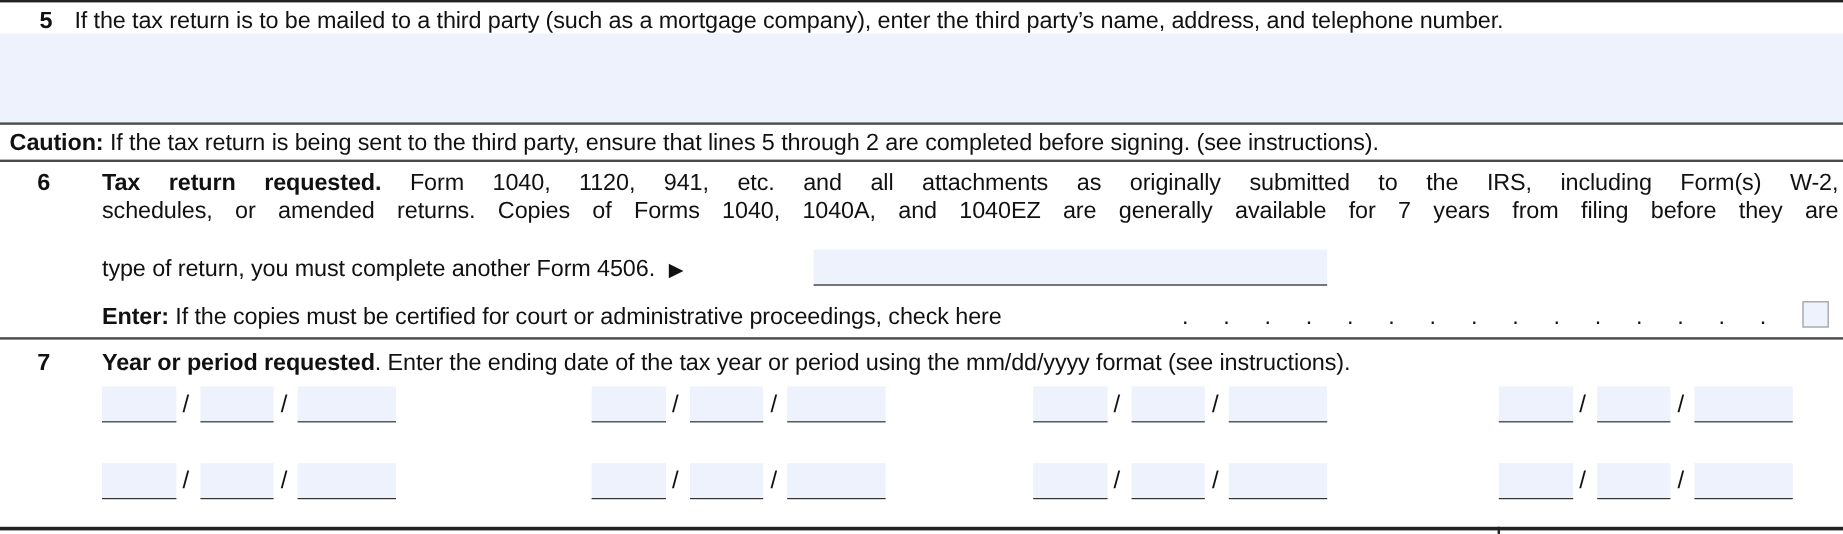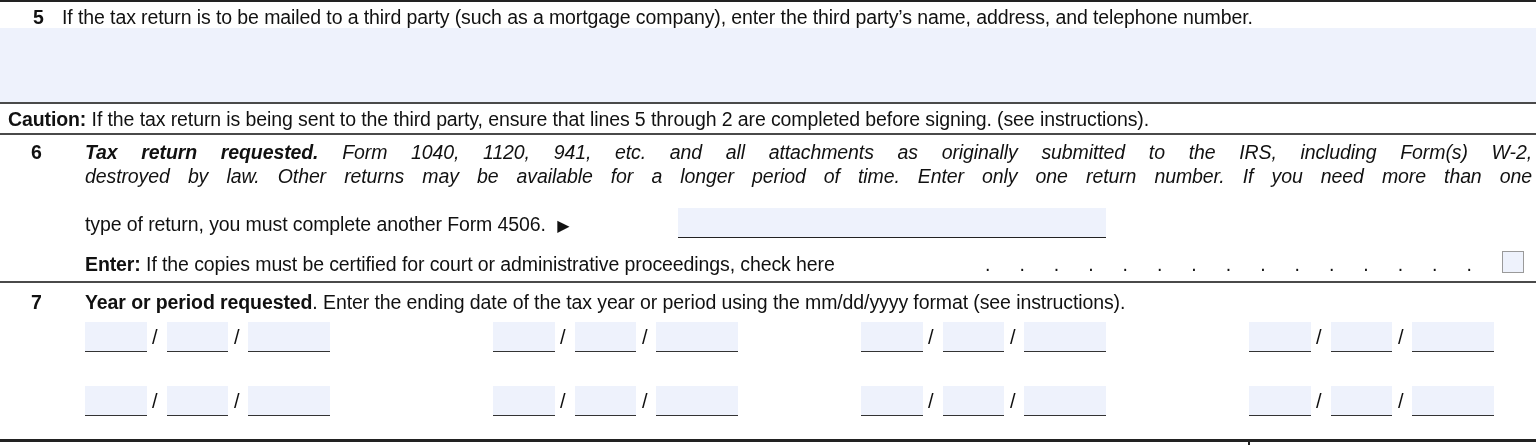--- a/index.html
+++ b/index.html
@@ -10,21 +10,21 @@
   .abs { position: absolute; }
   .rule { position: absolute; left: 0; width: 1536px; background: #4a4a4a; }
   .txt { position: absolute; font-size: 19.5px; line-height: 24px; white-space: nowrap; letter-spacing: -0.1px; }
   .b { font-weight: bold; }
   .num { position: absolute; font-size: 19.5px; font-weight: bold; line-height: 24px; }
   .fill { background: #eef2fc; }
   .justify {
     position: absolute; left: 85px; width: 1447px; font-size: 19.5px; line-height: 24px;
     text-align: justify; text-align-last: justify; white-space: nowrap; letter-spacing: -0.1px;
   }
-  .jl { display: block; text-align: justify; text-align-last: justify; white-space: normal; font-style: italic; }
+  .jl { display: block; text-align: justify; text-align-last: justify; white-space: normal; }
   .field-6 {
     position: absolute; left: 678px; top: 208px; width: 428px; height: 29px;
     background: #eef2fc; border-bottom: 1.5px solid #222;
   }
   .checkbox {
     position: absolute; left: 1502px; top: 251px; width: 22px; height: 22px;
     background: #eef2fc; border: 1.5px solid #9a9a9a; box-sizing: border-box;
   }
   .dots { position: absolute; top: 252px; left: 985px; font-size: 19.5px; line-height: 24px; letter-spacing: 0; }
   .dots span { display: inline-block; width: 34.4px; text-align: left; }
@@ -46,21 +46,21 @@
 <div class="rule" style="top:102px; height:2px;"></div>
 
 <div class="txt" style="left:8px; top:107px;">
   <span class="b">Caution:</span><span> If the tax return is being sent to the third party, ensure that lines 5 through 2 are completed before signing. (see instructions).</span>
 </div>
 <div class="rule" style="top:133px; height:2px;"></div>
 
 <div class="num" style="left:31px; top:140px;">6</div>
 <div class="justify" style="top:140px;">
   <span class="jl"><span class="b">Tax return requested.</span><span> Form 1040, 1120, 941, etc. and all attachments as originally submitted to the IRS, including Form(s) W-2,</span></span>
-  <span class="jl">destroyed by law. Other returns may be available for a longer period of time. Enter only one return number. If you need more than one</span>
+  <span class="jl">schedules, or amended returns. Copies of Forms 1040, 1040A, and 1040EZ are generally available for 7 years from filing before they are</span>
 </div>
 <div class="txt" style="left:85px; top:212px;text-align:center;">
   <span>type of return, you must complete another Form 4506.</span>
   <span style="font-size:16px; margin-left:6px;">▶</span>
 </div>
 <div class="field-6"></div>
 
 <div class="txt" style="left:85px; top:252px;">
   <span class="b">Enter:</span><span> If the copies must be certified for court or administrative proceedings, check here</span>
 </div>

